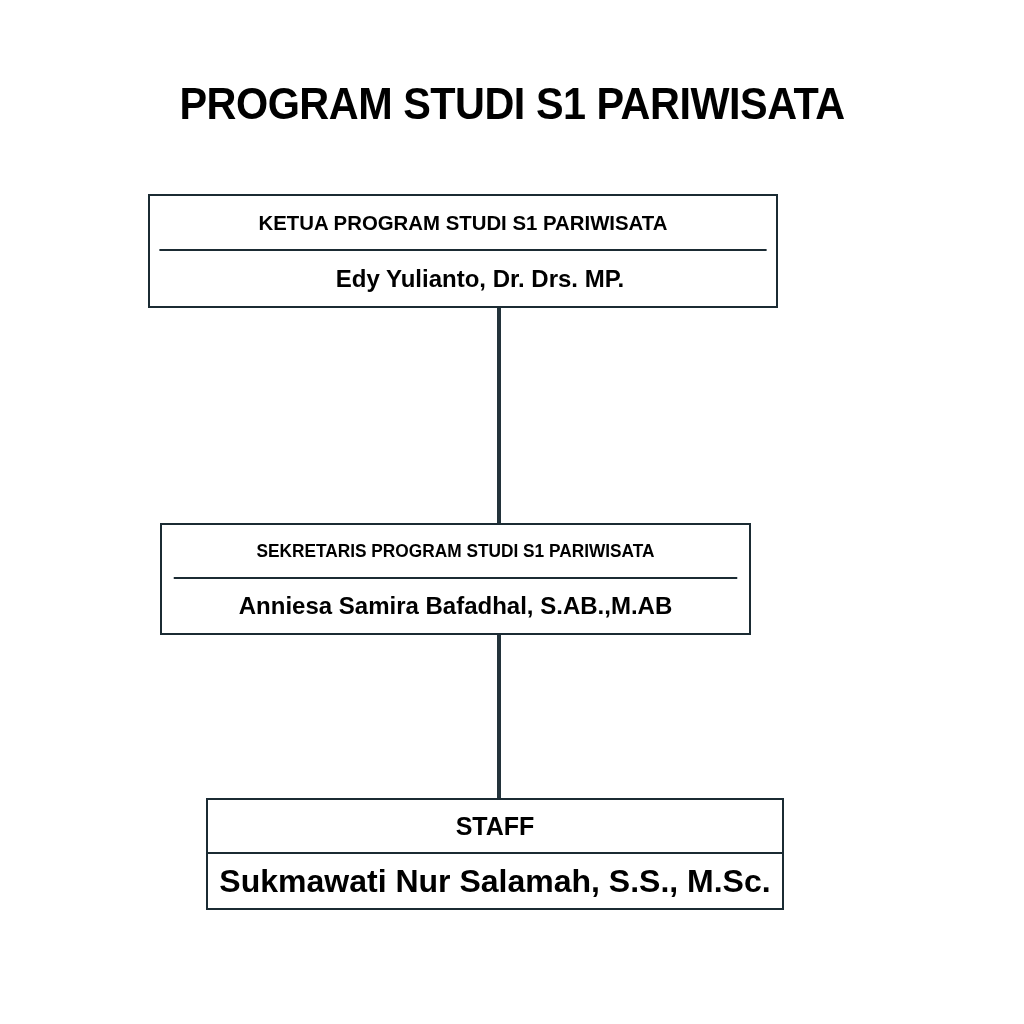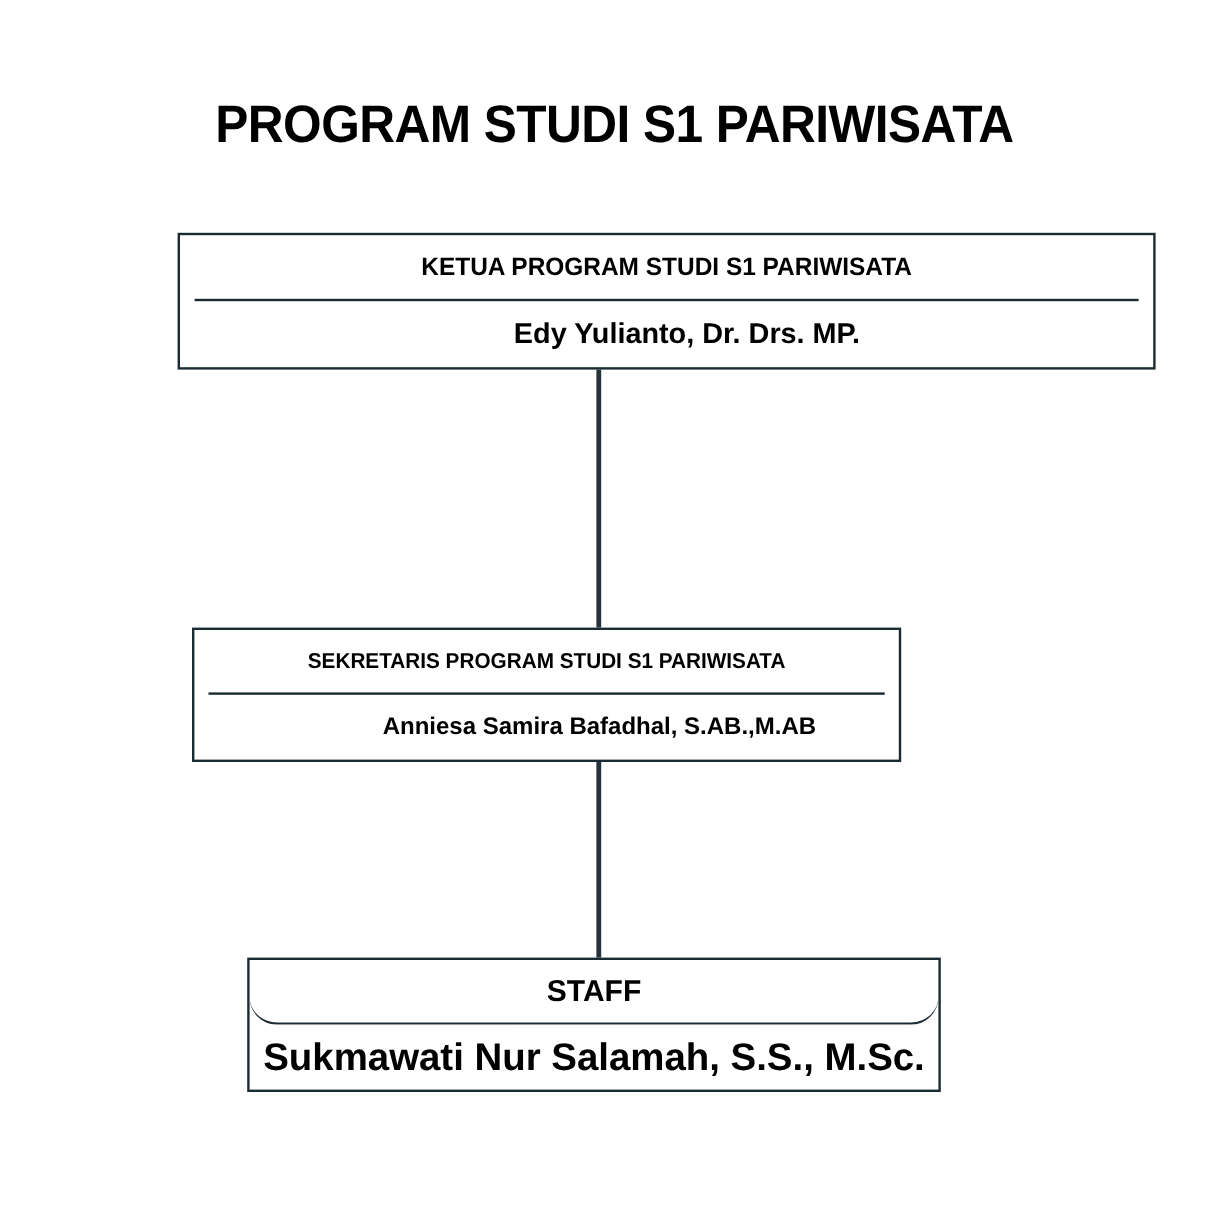--- a/index.html
+++ b/index.html
@@ -59,21 +59,21 @@
     justify-content: center;
     font-weight: 700;
     text-align: center;
     white-space: nowrap;
   }
 
   
   #box-ketua {
     left: 148px;
     top: 194px;
-    width: 815px;
+    width: 630px;
     height: 114px;
   }
   #box-ketua .org-box-title {
     height: 55px;
     font-size: 21px;
     transform: scaleX(0.97);
   }
   #box-ketua .org-box-name {
     height: 55px;
     font-size: 24px;
@@ -87,35 +87,33 @@
     width: 591px;
     height: 112px;
   }
   #box-sekretaris .org-box-title {
     height: 54px;
     font-size: 18px;
     transform: scaleX(0.96);
   }
   #box-sekretaris .org-box-name {
     height: 54px;
-    font-size: 20px;
-    margin-left: 44px;
+    font-size: 24px;
   }
 
   
   #box-staff {
     left: 206px;
     top: 798px;
     width: 578px;
     height: 112px;
   }
   #box-staff .org-box-title {
     height: 54px;
     font-size: 25px;
-    border-radius: 23px;
   }
   #box-staff .org-box-name {
     height: 54px;
     font-size: 32px;
   }
 
   
   .connector {
     position: absolute;
     background: #23333b;

